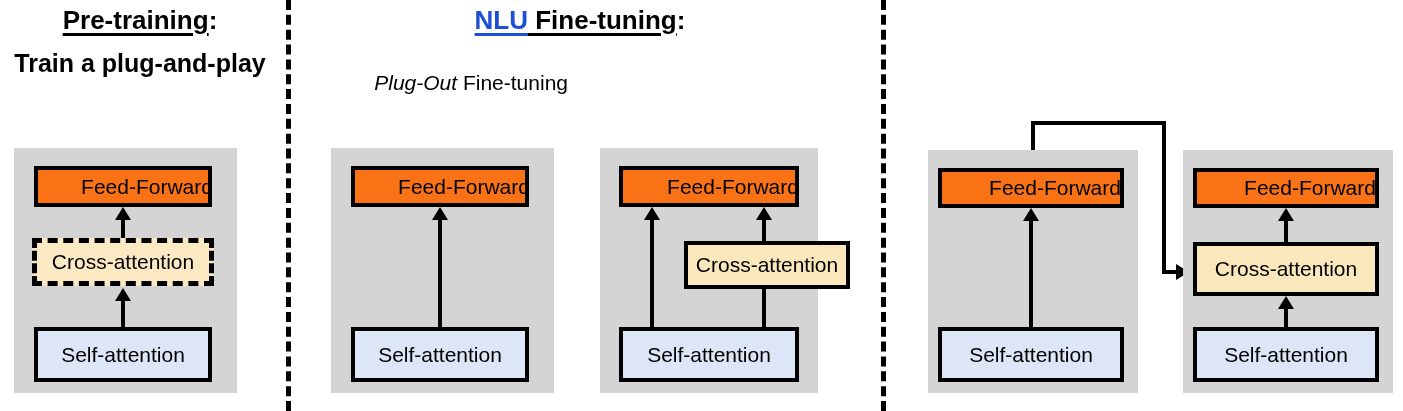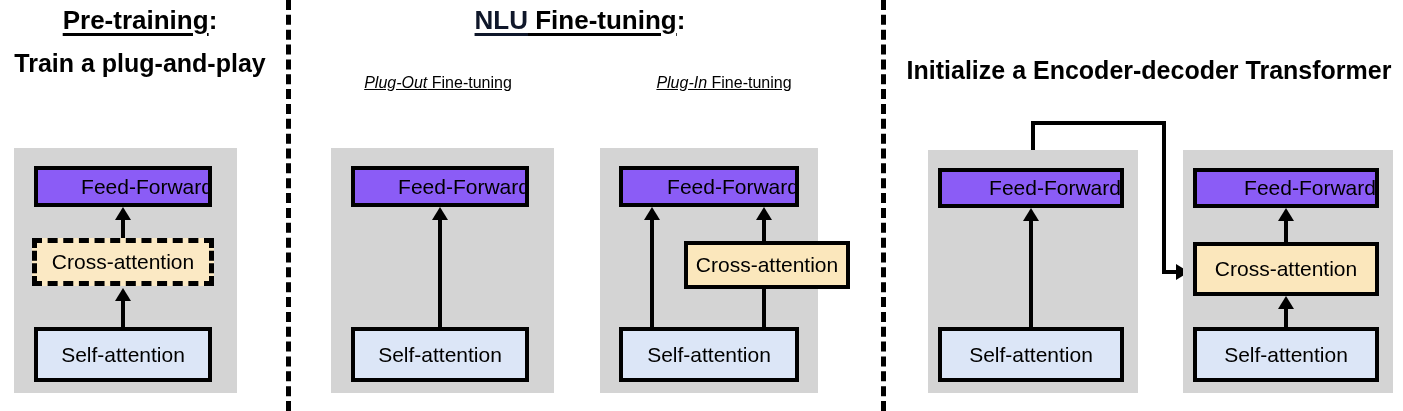--- a/index.html
+++ b/index.html
@@ -10,39 +10,39 @@
 
   
   .divider{position:absolute;top:0;width:0;height:411px;
            border-left:5px dashed #000000;}
 
   
   .sec-title{position:absolute;text-align:center;font-weight:bold;
              font-size:26px;line-height:30px;white-space:nowrap;}
   .sec-title .u{text-decoration:underline;text-underline-offset:4px;
                 text-decoration-thickness:3px;}
-  .sec-title .red{color:#0f172a;text-decoration:underline;
+  .sec-title .red{color:#1d4ed8;text-decoration:underline;
                   text-underline-offset:4px;text-decoration-thickness:3px;}
   .sec-title .plain{text-decoration:none;}
 
   .sec-sub{position:absolute;text-align:center;font-size:25px;
            line-height:31px;font-weight:bold;}
 
-  .sub-label{position:absolute;text-align:center;font-size:16px;
-             line-height:30px;white-space:nowrap;text-decoration:underline;}
+  .sub-label{position:absolute;text-align:right;font-size:21px;
+             line-height:30px;white-space:nowrap;}
   .sub-label i{font-style:italic;}
 
   
   .panel{position:absolute;background:#D4D4D4;}
 
   
   .blk{position:absolute;box-sizing:border-box;border:4px solid #000;
        display:flex;align-items:center;justify-content:center;
        font-size:21px;line-height:24px;white-space:nowrap;}
-  .blk.ff{background:#8b5cf6;padding-left:48px;}
+  .blk.ff{background:#f97316;padding-left:48px;}
   .blk.sa{background:#DCE6F7;}
   .blk.ca{background:#FBE7BC;}
   .blk.ca-dash{background:#FBE9C4;border:5px dashed #000;}
 
   
   .vline{position:absolute;background:#000;width:4px;}
   .hline{position:absolute;background:#000;height:4px;}
   .arr-up{position:absolute;width:0;height:0;
           border-left:8px solid transparent;border-right:8px solid transparent;
           border-bottom:13px solid #000;}
@@ -89,23 +89,20 @@
   </div>
 
   <div class="sec-title" style="left:300px;top:5px;width:560px;">
     <span class="red">NLU</span><span class="u"> Fine-tuning</span><span class="plain">:</span>
   </div>
 
   <div class="sub-label" style="left:308px;top:68px;width:260px;">
     <i>Plug-Out</i><span> Fine-tuning</span>
   </div>
 
-  <div class="sub-label" style="left:594px;top:68px;width:260px;">
-    <i>Plug-In</i><span> Fine-tuning</span>
-  </div>
 
   <div class="panel" style="left:331px;top:148px;width:223px;height:245px;"></div>
 
   <div class="blk ff" style="left:351px;top:166px;width:178px;height:41px;">
     <span>Feed-Forward</span>
   </div>
 
   <div class="vline" style="left:438px;top:219px;width:4px;height:110px;"></div>
   <div class="arr-up" style="left:432px;top:207px;"></div>
 
@@ -129,23 +126,20 @@
 
   <div class="blk ca" style="left:684px;top:241px;width:166px;height:48px;">
     <span>Cross-attention</span>
   </div>
 
   <div class="blk sa" style="left:619px;top:327px;width:180px;height:55px;">
     <span>Self-attention</span>
   </div>
 
 
-  <div class="sec-sub" style="left:895px;top:55px;width:508px;">
-    <div>Initialize a Encoder-decoder Transformer</div>
-  </div>
 
   <div class="conn" style="left:1031px;top:121px;width:135px;height:153px;border-right:4px solid #000;border-left:4px solid #000;border-top:4px solid #000;"></div>
   <div class="hline" style="left:1162px;top:270px;width:28px;height:4px;"></div>
   <div class="arr-right" style="left:1176px;top:264px;"></div>
 
   <div class="panel" style="left:928px;top:150px;width:210px;height:243px;"></div>
 
   <div class="blk ff" style="left:938px;top:168px;width:186px;height:40px;">
     <span>Feed-Forward</span>
   </div>

